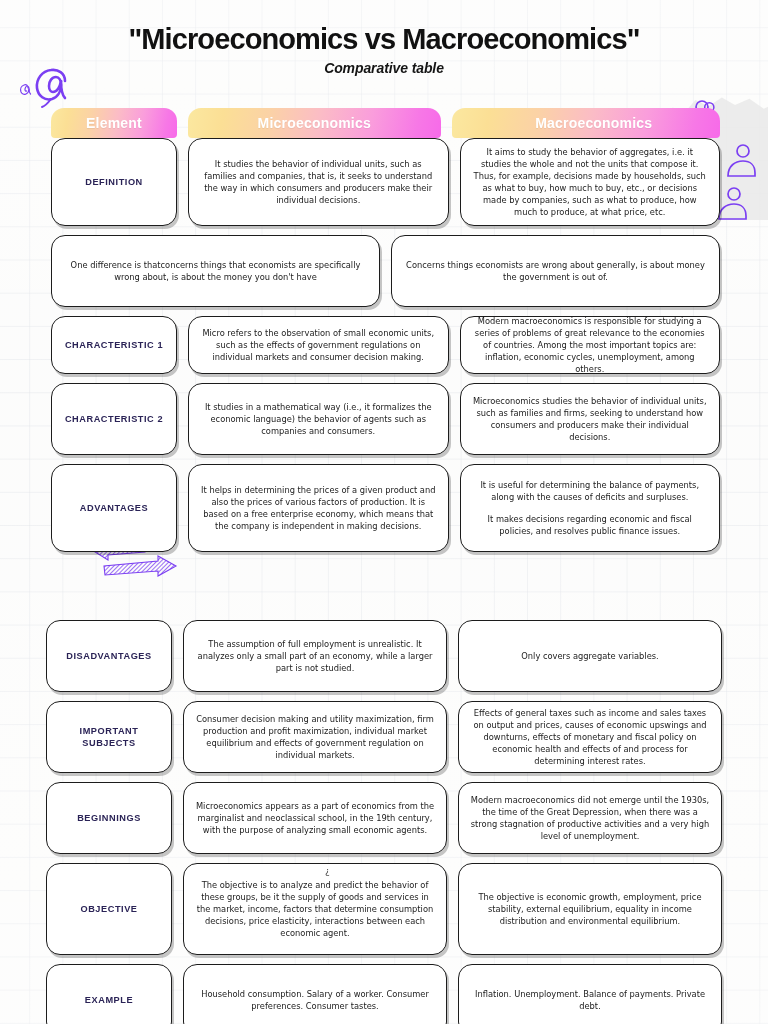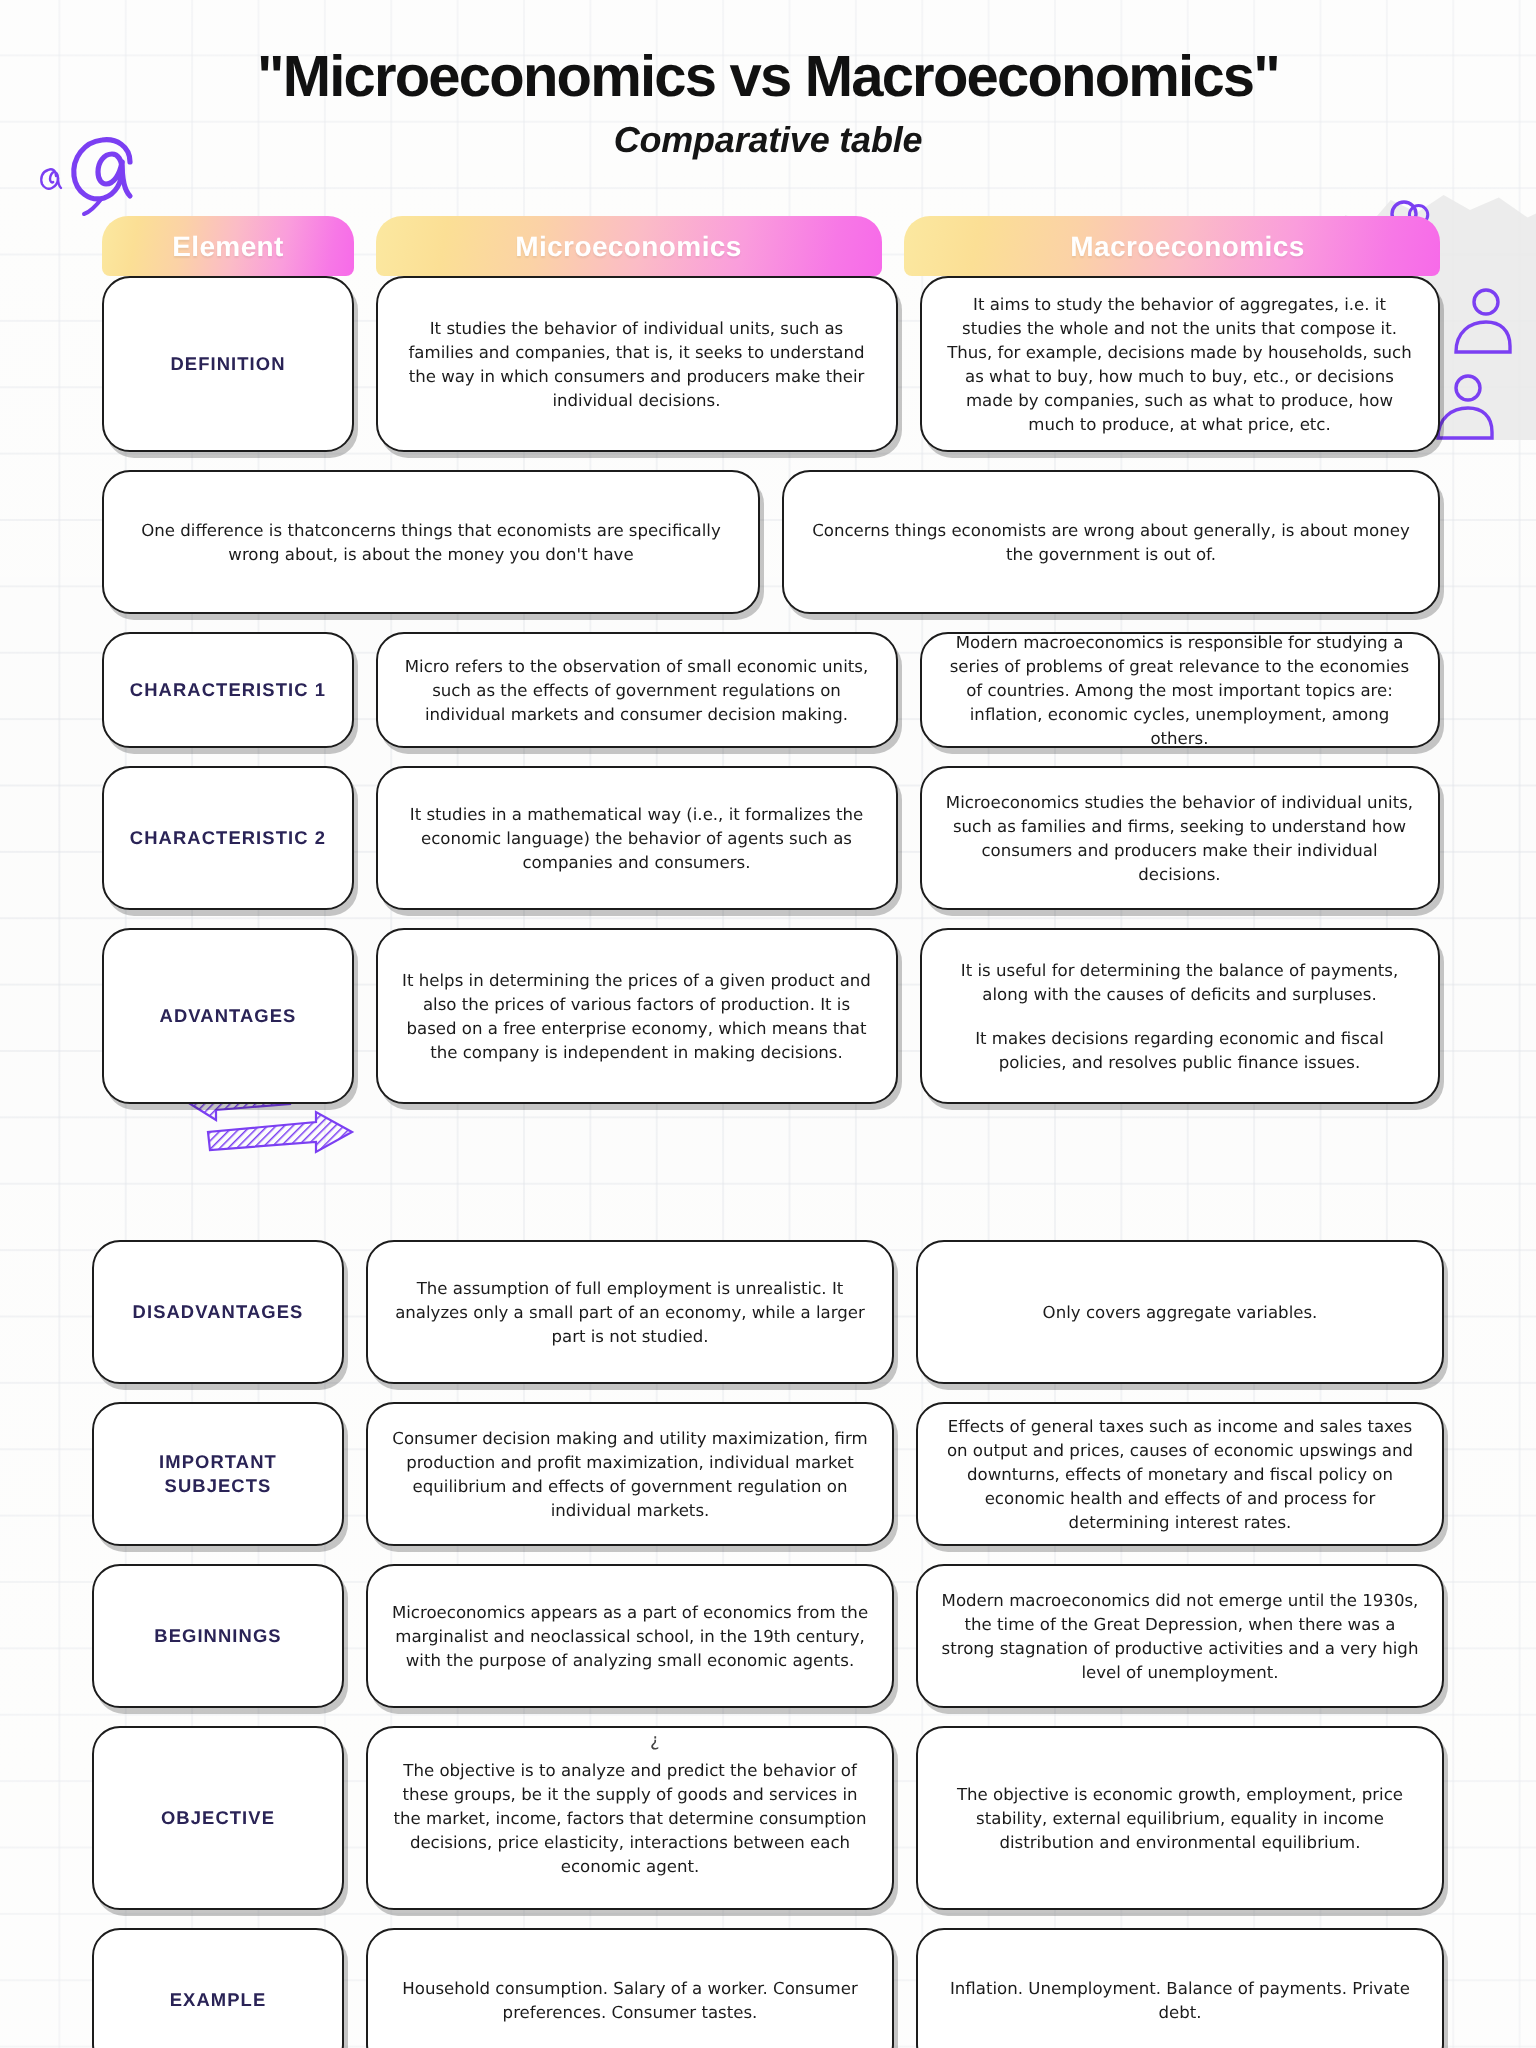--- a/index.html
+++ b/index.html
@@ -63,21 +63,21 @@
     color: #111111;
     margin: 0;
     padding-top: 24px;
     line-height: 1.05;
   }
   #subtitle {
     text-align: center;
     font-family: "Liberation Sans", sans-serif;
     font-weight: 700;
     font-style: italic;
-    font-size: 18px;
+    font-size: 14px;
     color: #151515;
     margin: 6px 0 0 0;
     letter-spacing: -0.1px;
   }
 
   
   .doodle { position: absolute; pointer-events: none; }
   #at-doodle   { left: 18px; top: 64px;  }
   #arrows-doodle { left: 88px; top: 536px; }
   .person-doodle { position: absolute; pointer-events: none; }

